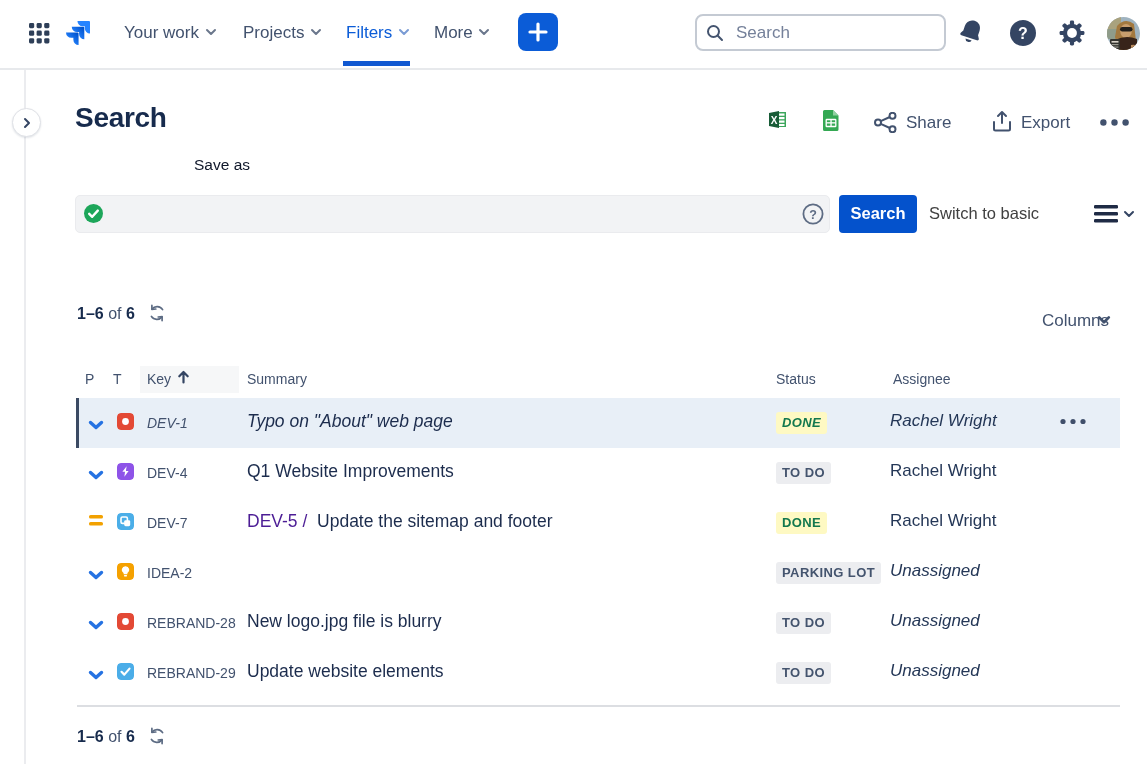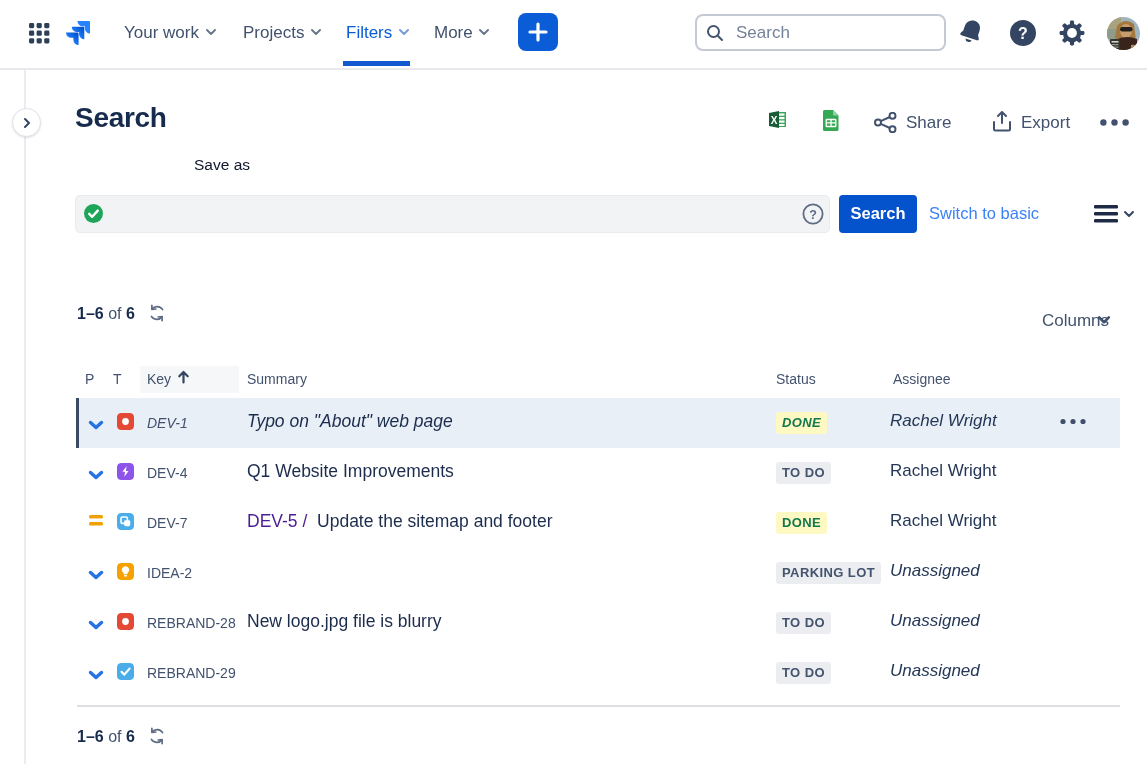--- a/index.html
+++ b/index.html
@@ -23,21 +23,21 @@
 
 
 #title { position:absolute; left:75px; top:102px; font-size:28px; font-weight:bold; color:#172B4D; letter-spacing:-0.3px; }
 #saveas { position:absolute; left:194px; top:112px; font-size:15.5px; color:#0f172a;margin-top:44px; }
 .acttext { position:absolute; top:113px; font-size:17px; color:#42526E; }
 
 
 #jqlbox { position:absolute; left:75px; top:195px; width:755px; height:38px; background:#F2F3F5; border:1px solid #EAEBEE; border-radius:5px; }
 #jqltext { position:absolute; left:109px; top:204px; font-size:16.2px; color:#1F2D4E; white-space:nowrap; }
 #searchbtn { position:absolute; left:839px; top:195px; width:78px; height:38px; background:#0452CC; border-radius:4px; color:#fff; font-size:16.5px; font-weight:600; text-align:center; line-height:37px; }
-#switchbasic { position:absolute; left:929px; top:204px; font-size:16.5px; color:#3b82f6; }
+#switchbasic { position:absolute; left:929px; top:204px; font-size:16.5px; color:#404040; }
 
 
 .count { font-size:16px; color:#172B4D; }
 .count b { font-weight:bold; }
 #count-top { position:absolute; left:77px; top:305px; }
 #count-bot { position:absolute; left:77px; top:728px; }
 #columns { position:absolute; left:1026px; top:311px; font-size:17px; color:#42526E;margin-left:16px; }
 
 
 #thead { position:absolute; left:77px; top:366px; width:1043px; height:28px; font-size:14px; color:#42526E; }
@@ -358,20 +358,21 @@
 
   <div class="row" style="top:648px">
     <svg class="p-ico" width="16" height="10" viewBox="0 0 16 10">
         <path d="M2.5,2.5 L8,7.5 L13.5,2.5" fill="none" stroke="#2572E2" stroke-width="3.4" stroke-linecap="round" stroke-linejoin="round"></path>
       </svg>
     <svg class="t-ico" width="17" height="17" viewBox="0 0 17 17">
         <rect width="17" height="17" rx="4" fill="#4BADE8"></rect>
         <path d="M4.5,8.8 L7.3,11.6 L12.5,5.6" fill="none" stroke="#fff" stroke-width="2.2" stroke-linecap="round" stroke-linejoin="round"></path>
       </svg>
     <span class="key">REBRAND-29</span>
+    <span class="sum">Update website elements</span>
     <span class="loz">TO DO</span>
     <span class="asg un">Unassigned</span>
   </div>
 
   <div id="footline"></div>
   <div id="count-bot" class="count"><b>1–6</b> <span style="color:#42526E">of</span> <b>6</b></div>
   <svg class="abs" style="left:148px;top:727px" width="18" height="18" viewBox="0 0 18 18">
     <g fill="none" stroke="#5C6B83" stroke-width="1.7" stroke-linecap="round" stroke-linejoin="round">
       <path d="M14.6,5.6 A6.6,6.6 0 0 0 4.0,5.0"></path>
       <path d="M3.9,1.4 L3.9,5.3 L7.8,5.0"></path>

